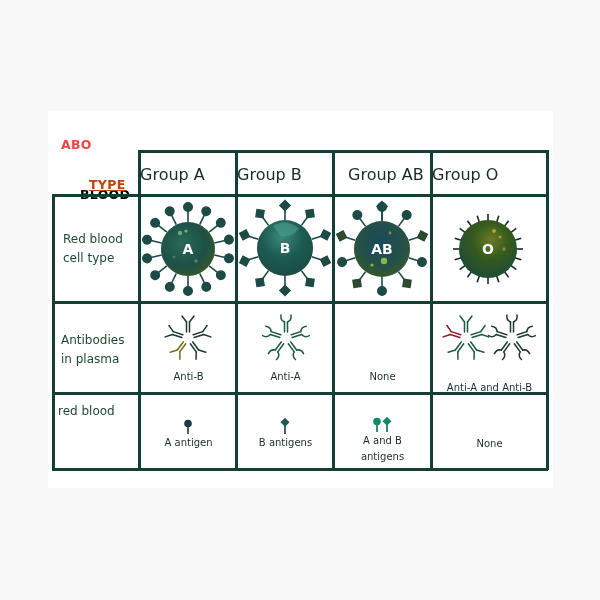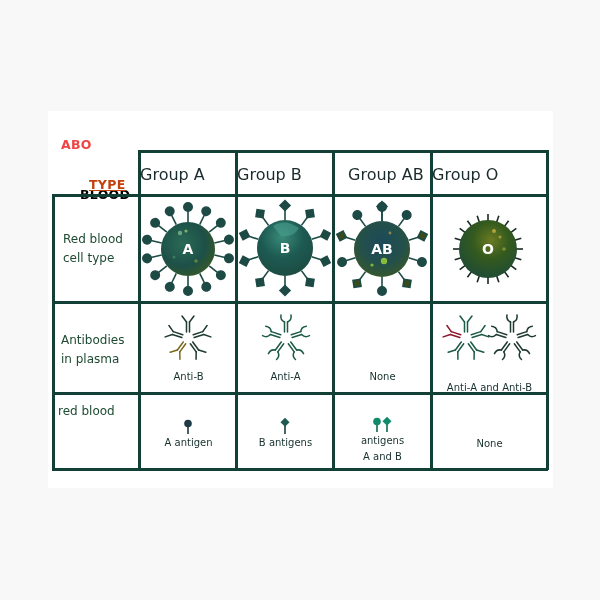--- a/index.html
+++ b/index.html
@@ -292,16 +292,16 @@
 <svg width="26" height="16" style="left:369px; top:416px;" viewBox="-13 -8 26 16">
   <line x1="-5" y1="0" x2="-5" y2="8" stroke="#0f6a50" stroke-width="1.6"></line>
   <circle cx="-5" cy="-2.5" r="3.8" fill="#0f8a6a"></circle>
   <line x1="5" y1="0" x2="5" y2="8" stroke="#0f6a50" stroke-width="1.6"></line>
   <rect x="1.8" y="-6" width="6.4" height="6.4" fill="#0f8a6a" transform="rotate(45 5 -2.8)"></rect>
 </svg>
 
 <div class="caption" style="left:140px; top:437px;">A antigen</div>
 <div class="caption" style="left:237px; top:437px;">B antigens</div>
 <div class="caption" style="left:334px; top:433px; line-height:16px;">
+  <div>A and B</div>
   <div>antigens</div>
-  <div>A and B</div>
 </div>
 <div class="caption" style="left:432px; top:438px; width:115px;">None</div>
 
 </body></html>

